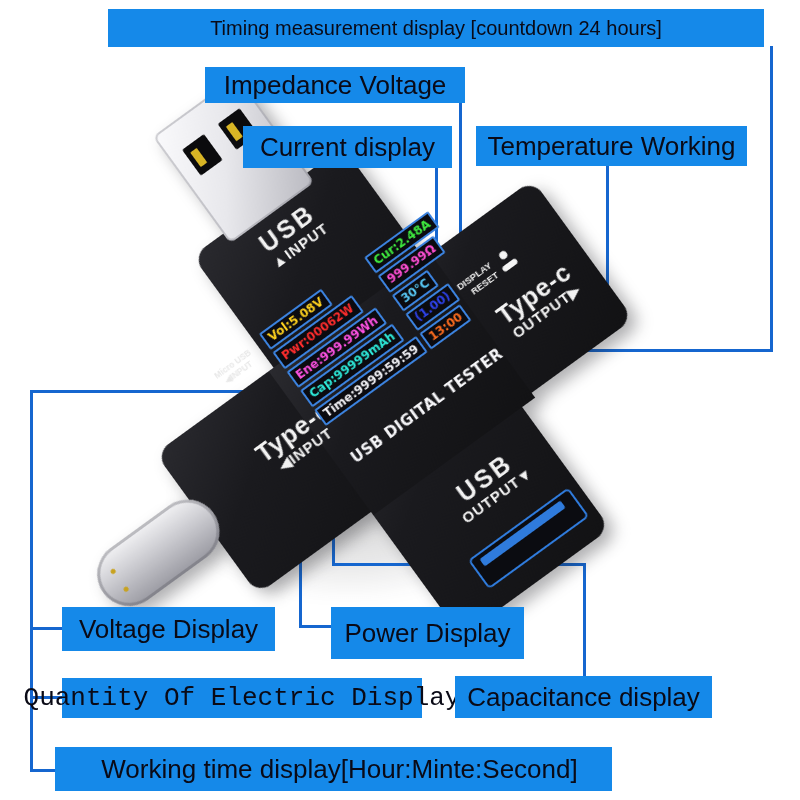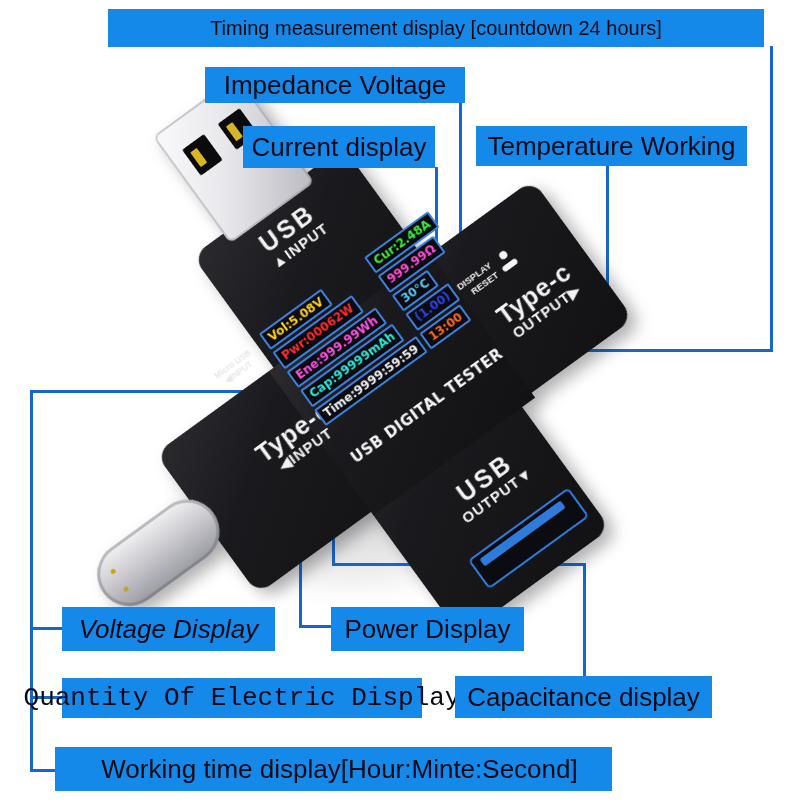--- a/index.html
+++ b/index.html
@@ -173,19 +173,19 @@
     <div class="cell" style="color: rgb(45, 232, 216);">Cap:99999mAh</div>
     <div class="cell" style="color: rgb(46, 67, 240);">(1.00)</div>
     <div class="cell" style="color: rgb(242, 242, 246);">Time:9999:59:59</div>
     <div class="cell" style="color: rgb(255, 109, 31);">13:00</div>
   </div>
   <div id="screen-title">USB DIGITAL TESTER</div>
 </div>
 
 <div class="callout" style="left:108px;top:9px;width:656px;height:38px;font-size:20px;">Timing measurement display [countdown 24 hours]</div>
 <div class="callout" style="left:205px;top:67px;width:260px;height:36px;">Impedance Voltage</div>
-<div class="callout" style="left:243px;top:126px;width:192px;height:42px;">Current display</div>
+<div class="callout" style="left:243px;top:126px;width:209px;height:42px;">Current display</div>
 <div class="callout" style="left:476px;top:126px;width:271px;height:40px;">Temperature Working</div>
-<div class="callout" style="left:62px;top:607px;width:213px;height:44px;font-style:italic;">Voltage Display</div>
-<div class="callout" style="left:331px;top:607px;width:193px;height:44px;text-align:right;">Power Display</div>
+<div class="callout" style="left:62px;top:607px;width:213px;height:44px;">Voltage Display</div>
+<div class="callout" style="left:331px;top:607px;width:193px;height:52px;text-align:right;">Power Display</div>
 <div class="callout" style="left:62px;top:678px;width:360px;height:40px;font-family:Liberation Mono, monospace;">Quantity Of Electric Display</div>
 <div class="callout" style="left:455px;top:676px;width:257px;height:42px;">Capacitance display</div>
 <div class="callout" style="left:55px;top:747px;width:545px;height:44px;padding-left:12px;">Working time display[Hour:Minte:Second]</div>
 
 </body></html>

